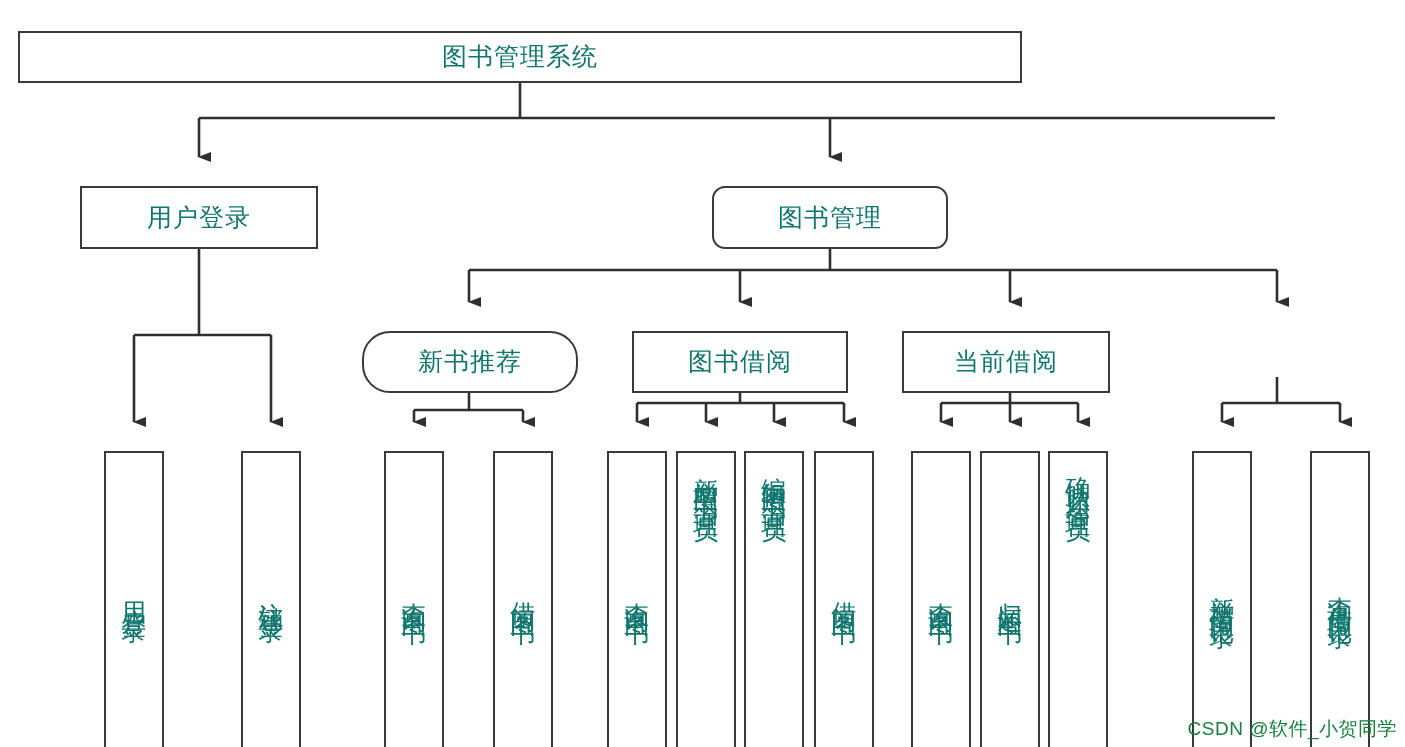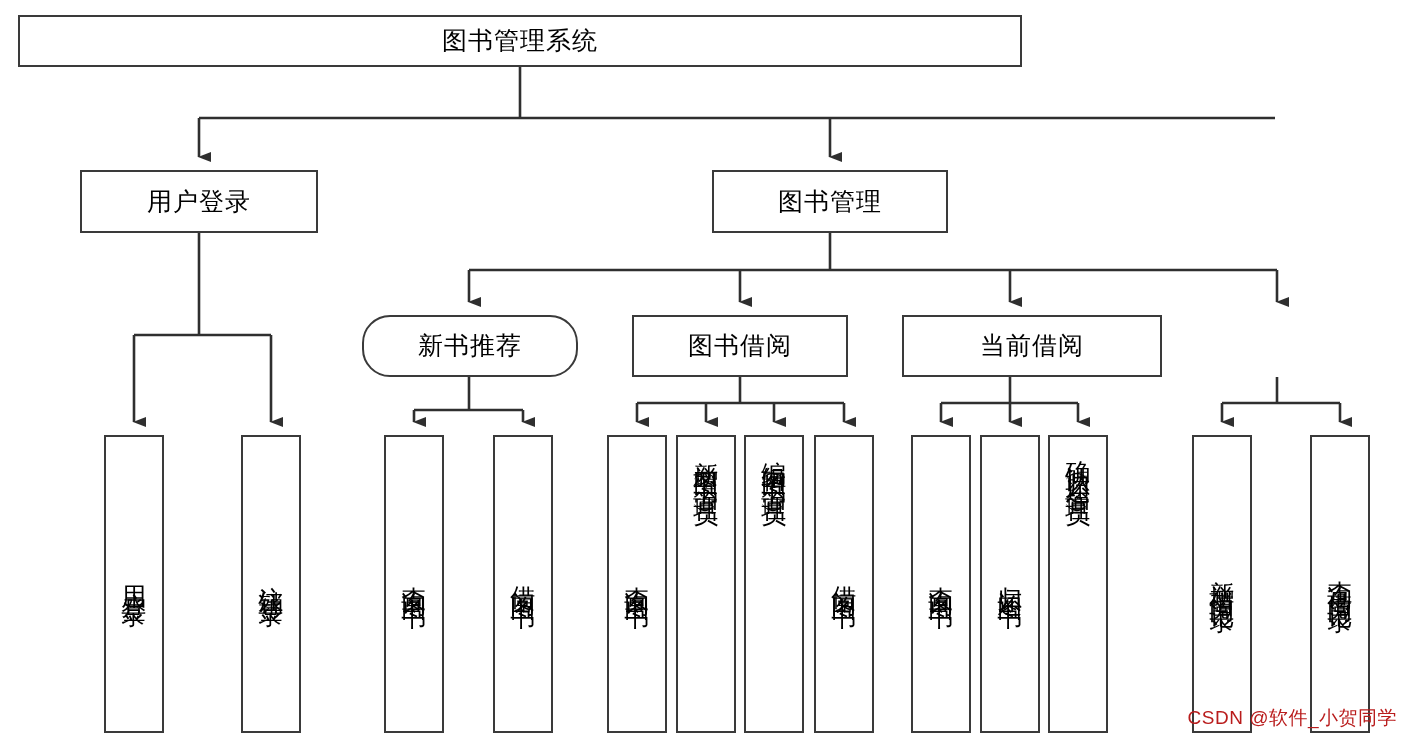--- a/index.html
+++ b/index.html
@@ -17,21 +17,22 @@
   #wires{position:absolute;left:0;top:0;width:1405px;height:747px;}
 
   .node{
     position:absolute;
     box-sizing:border-box;
     background:#ffffff;
     border:2.5px solid #3a3a3a;
     display:flex;
     align-items:center;
     justify-content:center;
-    color:#000000;
+    color:#0f766e;
+    margin-top:16px;
   }
   .node .lbl{
     display:block;
     line-height:1.18;
     white-space:pre;
     text-align:center;
   }
 
   
   .h-node .lbl{
@@ -53,23 +54,23 @@
     line-height:1.05;
     letter-spacing:6px;
     transform:none;
   }
   .leaf.mid .lbl{margin-top:88px;}
   .leaf.tall .lbl{margin-top:6px;}
 
   .watermark{
     position:absolute;
     right:8px;
-    bottom:16px;
+    bottom:5px;
     font-size:19px;
-    color:#b91c1c;
+    color:#15803d;
     letter-spacing:0.5px;
     white-space:nowrap;
     pointer-events:none;
   }
 </style>
 </head>
 <body>
 
 <div id="stage">
 
@@ -123,31 +124,31 @@
     </g>
   </svg>
 
   <div class="node h-node root" style="left:18px;top:15px;width:1004px;height:52px;">
     <span class="lbl">图书管理系统</span>
   </div>
 
   <div class="node h-node" style="left:80px;top:170px;width:238px;height:63px;">
     <span class="lbl">用户登录</span>
   </div>
-  <div class="node h-node" style="left:712px;top:170px;width:236px;height:63px;">
+  <div class="node h-node" style="left:712px;top:170px;width:236px;height:63px;border-radius:13px;">
     <span class="lbl">图书管理</span>
   </div>
 
   <div class="node h-node" style="left:362px;top:315px;width:216px;height:62px;border-radius:28px;">
     <span class="lbl">新书推荐</span>
   </div>
   <div class="node h-node" style="left:632px;top:315px;width:216px;height:62px;justify-content:center;">
     <span class="lbl">图书借阅</span>
   </div>
-  <div class="node h-node" style="left:902px;top:315px;width:260px;height:62px;">
+  <div class="node h-node" style="left:902px;top:315px;width:208px;height:62px;">
     <span class="lbl">当前借阅</span>
   </div>
 
   <div class="node leaf mid" style="left:104px;top:435px;width:60px;height:298px;">
     <span class="lbl" style="margin-top: 129px;">用户登录</span>
   </div>
   <div class="node leaf mid" style="left:241px;top:435px;width:60px;height:298px;">
     <span class="lbl" style="margin-top: 129px;">注销登录</span>
   </div>
 

